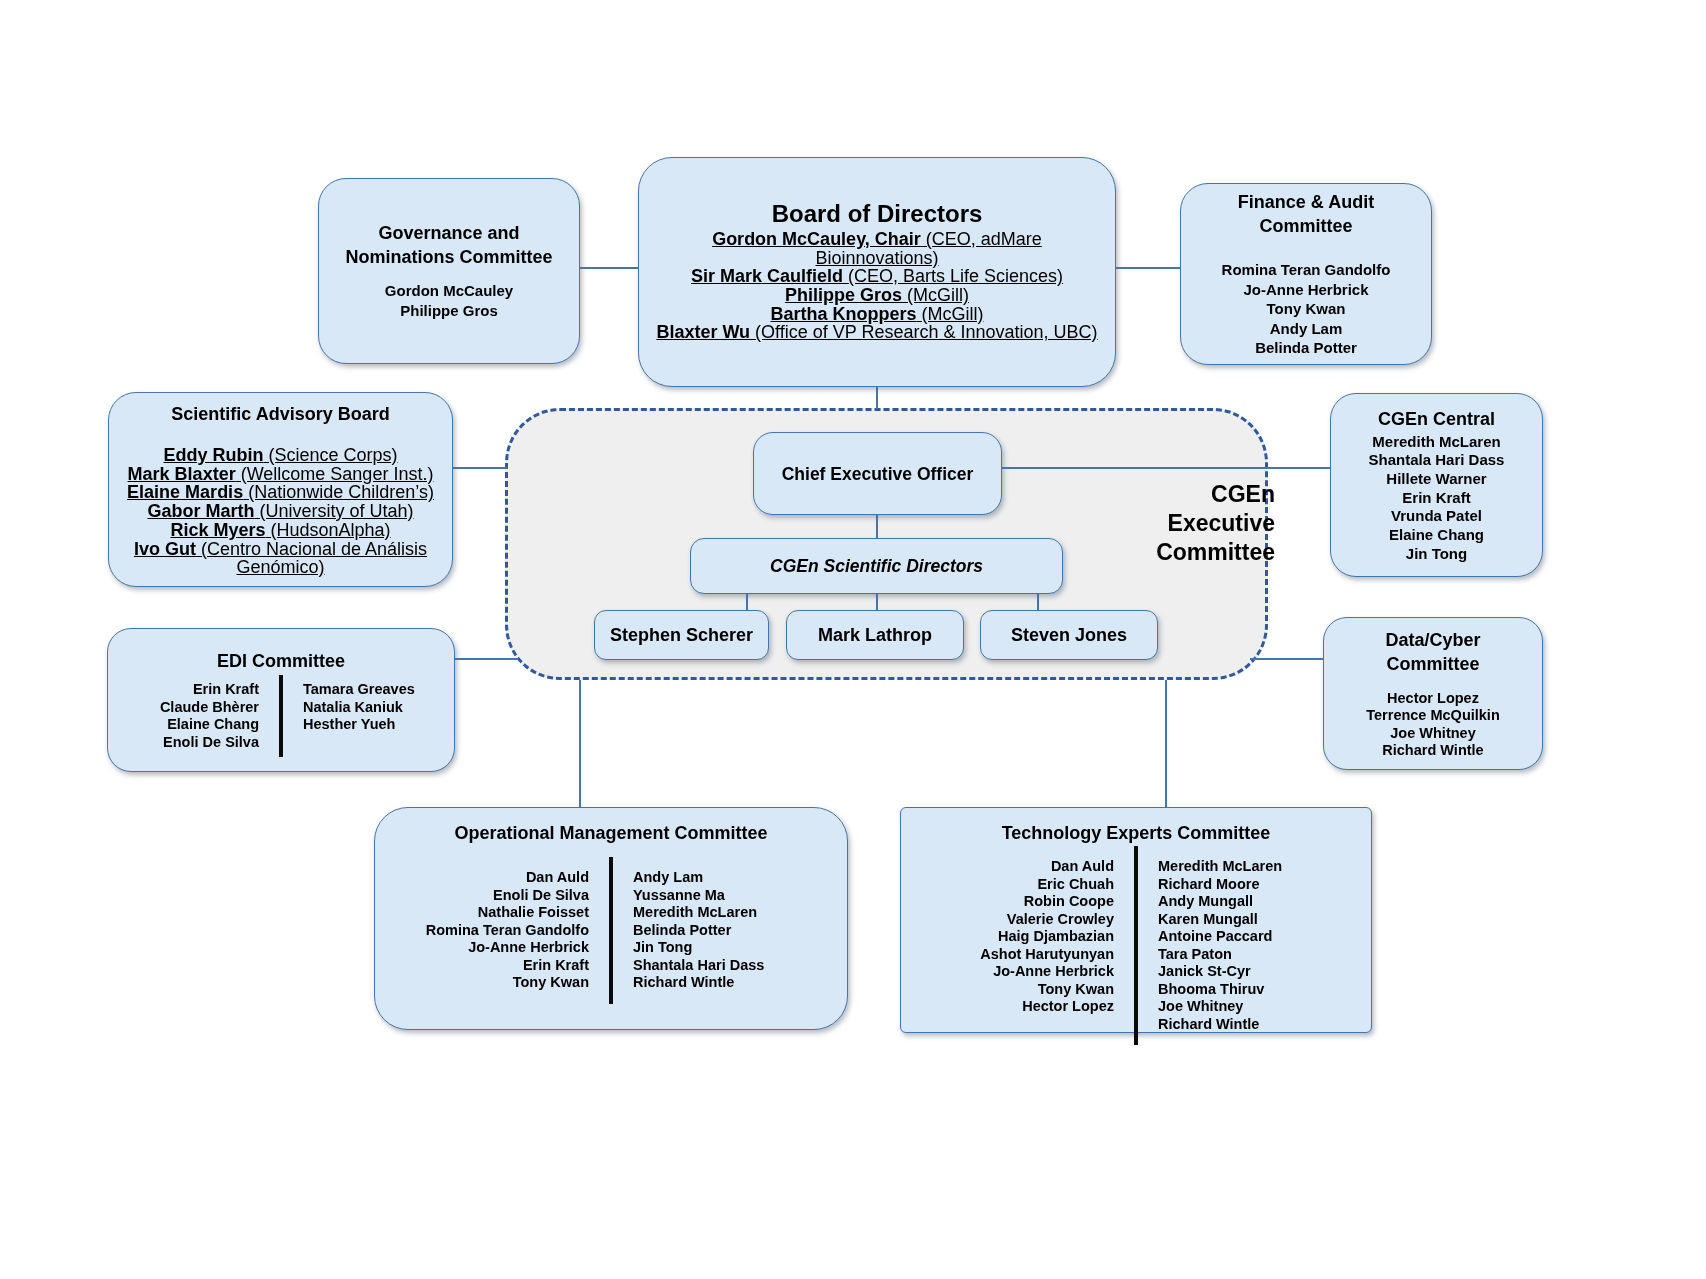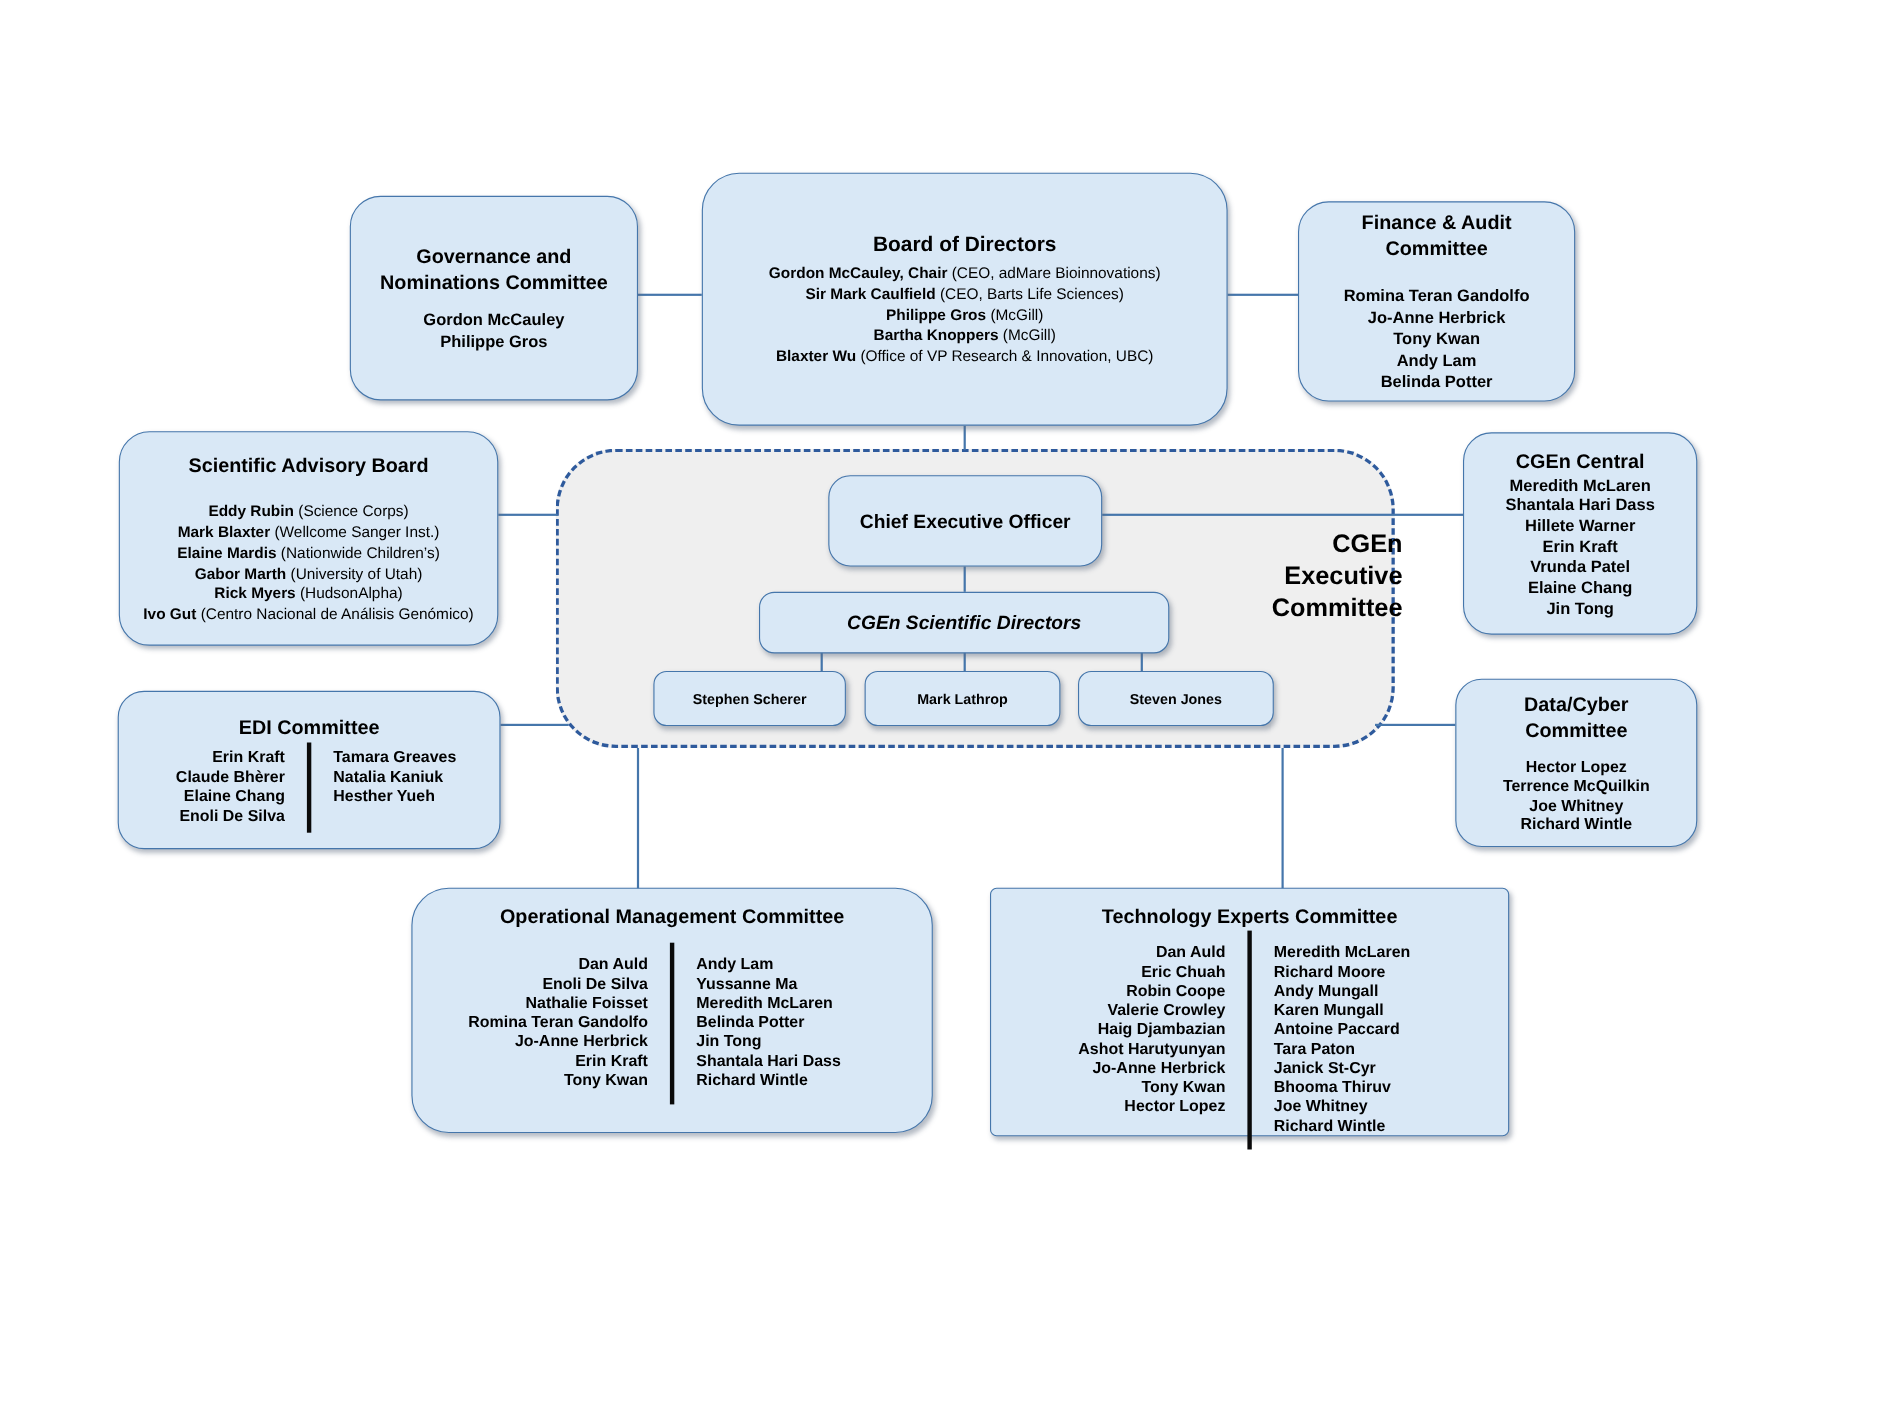--- a/index.html
+++ b/index.html
@@ -15,35 +15,35 @@
     text-align:center;z-index:2;
   }
   .container{
     position:absolute;box-sizing:border-box;background:#efefef;
     border:3px dashed #2e5a9c;z-index:0;
   }
   .conn{position:absolute;background:#4576ab;z-index:1;}
   .title{font-weight:bold;font-size:18px;line-height:24px;white-space:pre-line;}
   .members{font-size:14.5px;}
   .members .row{font-weight:bold;line-height:19px;}
-  .row.mixed{font-weight:normal;font-size:14px;line-height:18.7px;}
+  .row.mixed{font-weight:normal;font-size:18px;line-height:18.7px;text-decoration:underline;}
   .row.mixed b{font-weight:bold;}
   .cols{display:flex;width:100%;box-sizing:border-box;}
   .colL{flex:1;text-align:right;padding-right:20px;}
   .colR{flex:1;text-align:left;padding-left:20px;}
   .cols .row{font-weight:bold;font-size:14.5px;line-height:17.5px;}
   .vdiv{width:4px;background:#0a0a0a;margin:-12px 0;}
-  .leaf-label{font-weight:bold;font-size:13px;}
+  .leaf-label{font-weight:bold;font-size:18px;}
 
   #box-gov{left:318px;top:178px;width:262px;height:186px;border-radius:28px;padding:0 24px;}
   #box-gov .title{margin-bottom:12px;}
   #box-gov .members .row{line-height:20px;font-size:15px;}
 
   #box-board{left:638px;top:157px;width:478px;height:230px;border-radius:34px;padding:0 12px;}
-  #box-board .title{font-size:19px;margin-bottom:4px;}
+  #box-board .title{font-size:24px;margin-bottom:4px;}
 
   #box-finance{left:1180px;top:183px;width:252px;height:182px;border-radius:28px;padding:0 10px;}
   #box-finance .title{margin-bottom:22px;}
   #box-finance .members .row{line-height:19.6px;font-size:15px;}
 
   #box-sab{left:108px;top:392px;width:345px;height:195px;border-radius:28px;padding:0 17px;}
   #box-sab .title{margin-bottom:20px;}
 
   #container-exec{left:505px;top:408px;width:763px;height:272px;border-radius:55px;}
   #exec-label{position:absolute;left:1085px;top:480px;width:190px;z-index:2;

